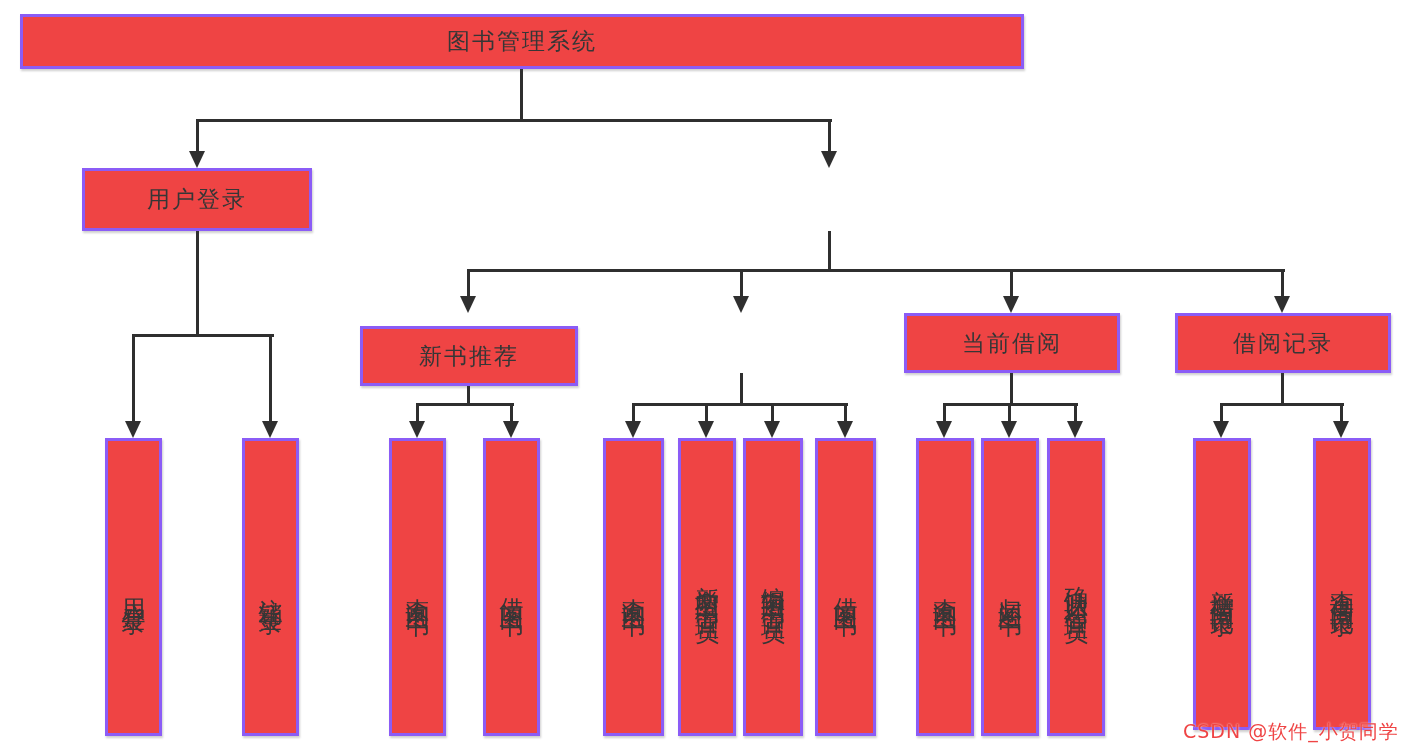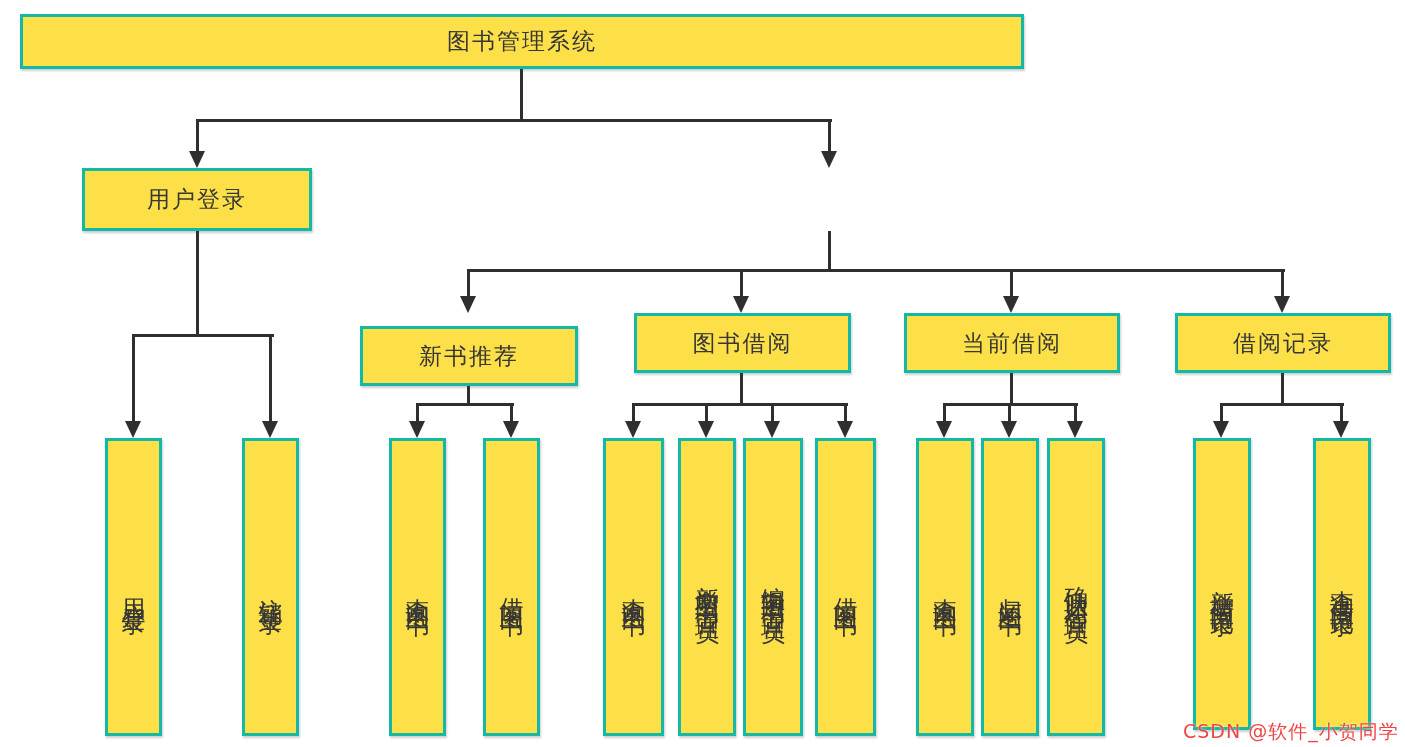--- a/index.html
+++ b/index.html
@@ -1,22 +1,22 @@
 <!DOCTYPE html>
 <html><head>
 <meta charset="utf-8">
 <style>
   html,body{margin:0;padding:0;background:#ffffff;}
   #canvas{
     position:relative;width:1405px;height:747px;background:#ffffff;overflow:hidden;
     font-family:"DejaVu Sans","Liberation Sans",sans-serif;color:#363636;
   }
   .box{
-    position:absolute;box-sizing:border-box;background:#fde047;
-    border:3px solid #14b8a6;box-shadow:1px 2px 2px rgba(60,60,60,.25);
+    position:absolute;box-sizing:border-box;background:#ef4444;
+    border:3px solid #8b5cf6;box-shadow:1px 2px 2px rgba(60,60,60,.25);
     display:flex;align-items:center;justify-content:center;
     font-size:23px;letter-spacing:2px;color:#363636;z-index:2;
   }
   .vbox{
     writing-mode:vertical-rl;text-orientation:mixed;
     font-size:24px;letter-spacing:5px;line-height:1;padding-top:4px;
   }
   .seg{position:absolute;background:#2f2f2f;z-index:1;}
   .arrow{
     position:absolute;width:0;height:0;z-index:1;
@@ -32,21 +32,20 @@
 </head>
 <body>
 
 <div id="canvas">
 
   <div class="box" style="left:20px;top:14px;width:1004px;height:55px;">图书管理系统</div>
 
   <div class="box" style="left:82px;top:168px;width:230px;height:63px;">用户登录</div>
 
   <div class="box" style="left:360px;top:326px;width:218px;height:60px;">新书推荐</div>
-  <div class="box" style="left:634px;top:313px;width:217px;height:60px;">图书借阅</div>
   <div class="box" style="left:1175px;top:313px;width:216px;height:60px;">借阅记录</div>
   <div class="box" style="left:904px;top:313px;width:216px;height:60px;">当前借阅</div>
 
   <div class="box vbox" style="left:105px;top:438px;width:57px;height:298px;">用户登录</div>
   <div class="box vbox" style="left:242px;top:438px;width:57px;height:298px;">注销登录</div>
 
   <div class="box vbox" style="left:389px;top:438px;width:57px;height:298px;">查询图书</div>
   <div class="box vbox" style="left:483px;top:438px;width:57px;height:298px;">借阅图书</div>
 
   <div class="box vbox" style="left:603px;top:438px;width:61px;height:298px;">查询图书</div>

